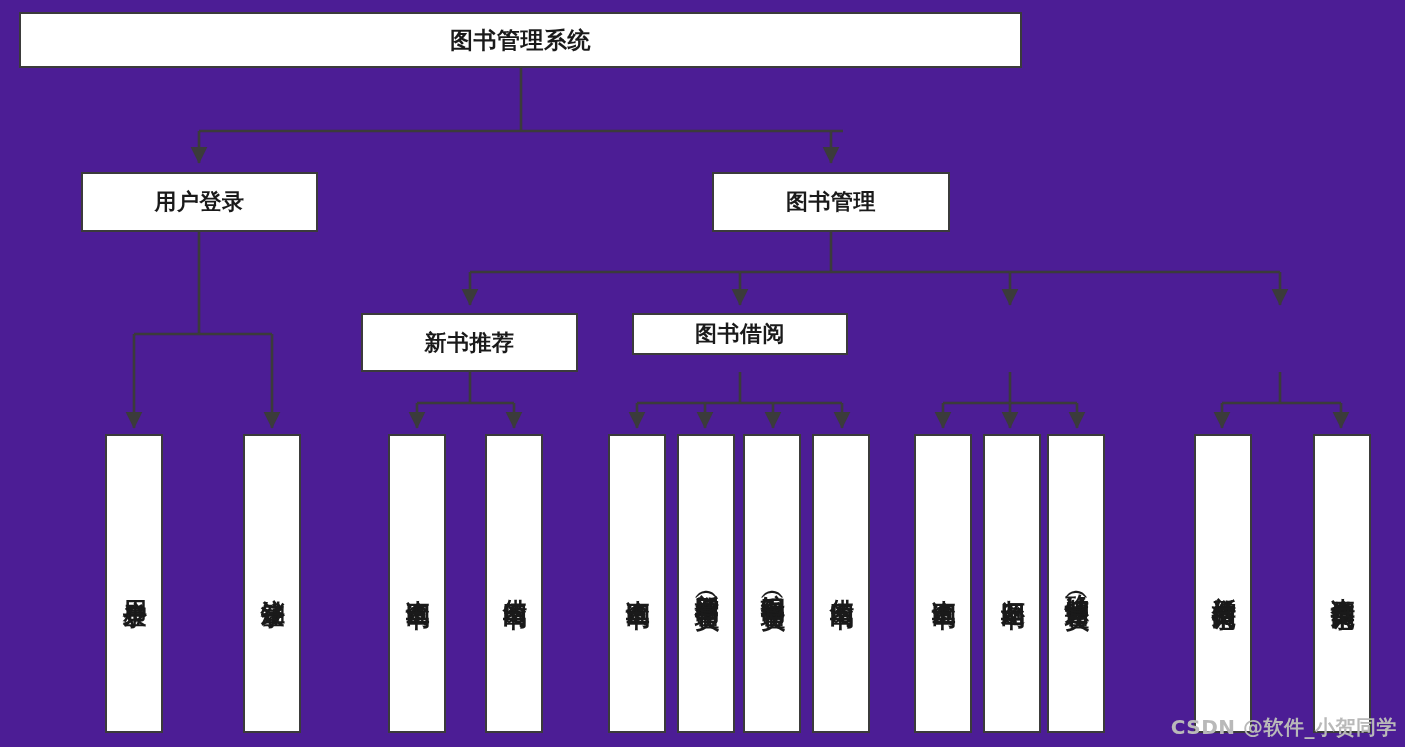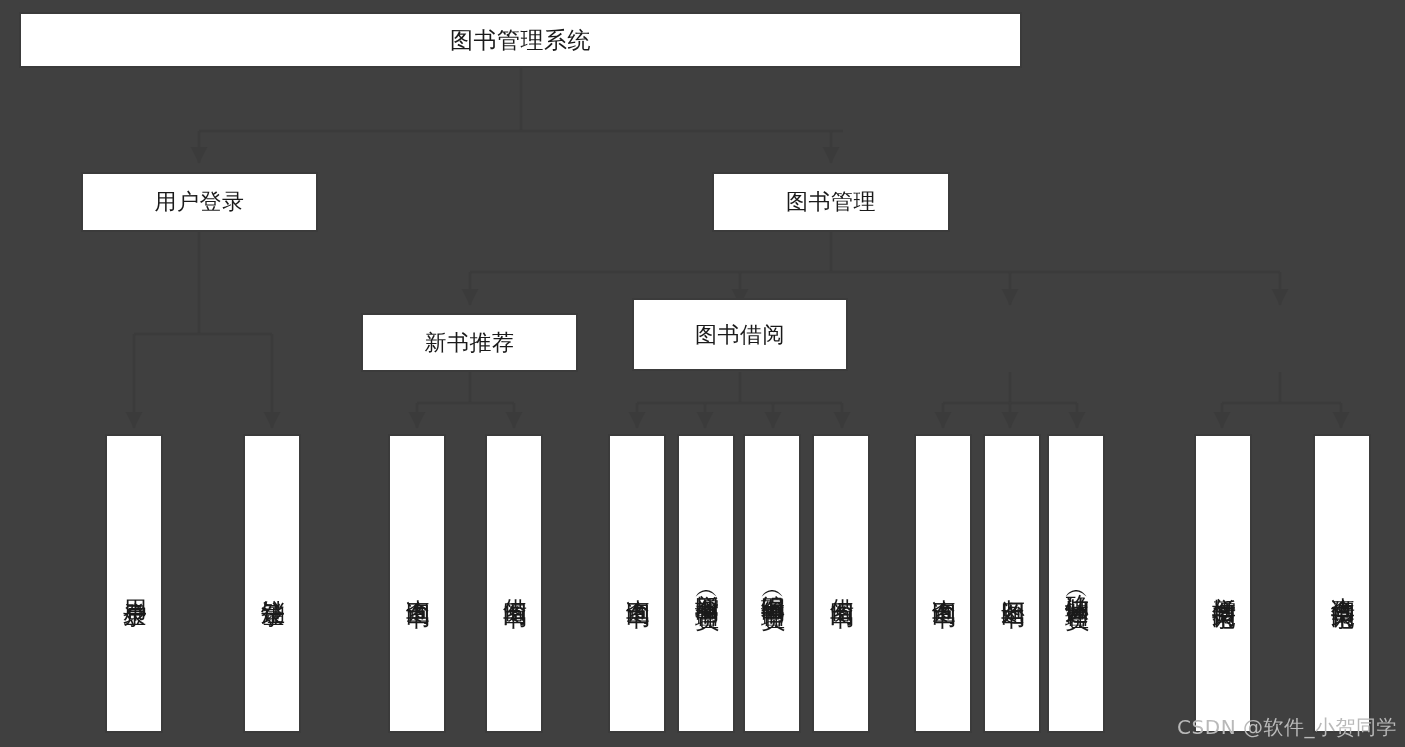--- a/index.html
+++ b/index.html
@@ -8,22 +8,23 @@
     padding: 0;
     background: #ffffff;
   }
   body {
     font-family: "DejaVu Sans", "Liberation Sans", sans-serif;
   }
   #canvas {
     position: relative;
     width: 1405px;
     height: 747px;
-    background: #404040;
+    background: #4c1d95;
     overflow: hidden;
+    font-weight: bold;
   }
   #edges {
     position: absolute;
     left: 0;
     top: 0;
     width: 1405px;
     height: 747px;
     pointer-events: none;
   }
   .node {
@@ -138,21 +139,21 @@
   <div class="node h" style="left:81px; top:172px; width:237px; height:60px;">
     <span class="node-label">用户登录</span>
   </div>
   <div class="node h" style="left:361px; top:313px; width:217px; height:59px;">
     <span class="node-label">新书推荐</span>
   </div>
 
   <div class="node h" style="left:712px; top:172px; width:238px; height:60px;">
     <span class="node-label">图书管理</span>
   </div>
-  <div class="node h" style="left:632px; top:298px; width:216px; height:73px;">
+  <div class="node h" style="left:632px; top:313px; width:216px; height:42px;">
     <span class="node-label">图书借阅</span>
   </div>
 
   <div class="node v" style="left:105px; top:434px; width:58px; height:299px;">
     <span class="node-label">用户登录</span>
   </div>
   <div class="node v" style="left:243px; top:434px; width:58px; height:299px;">
     <span class="node-label">注销登录</span>
   </div>
 

